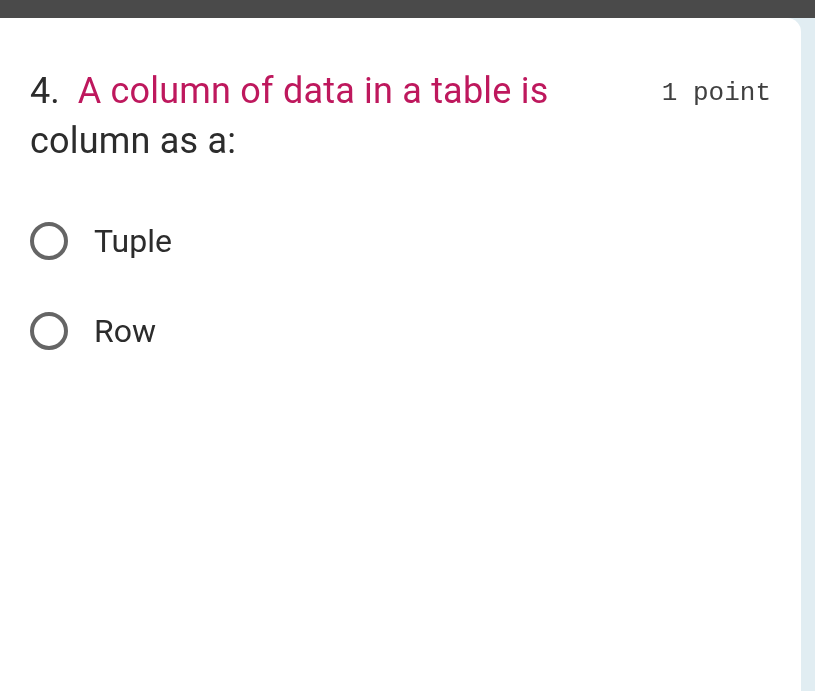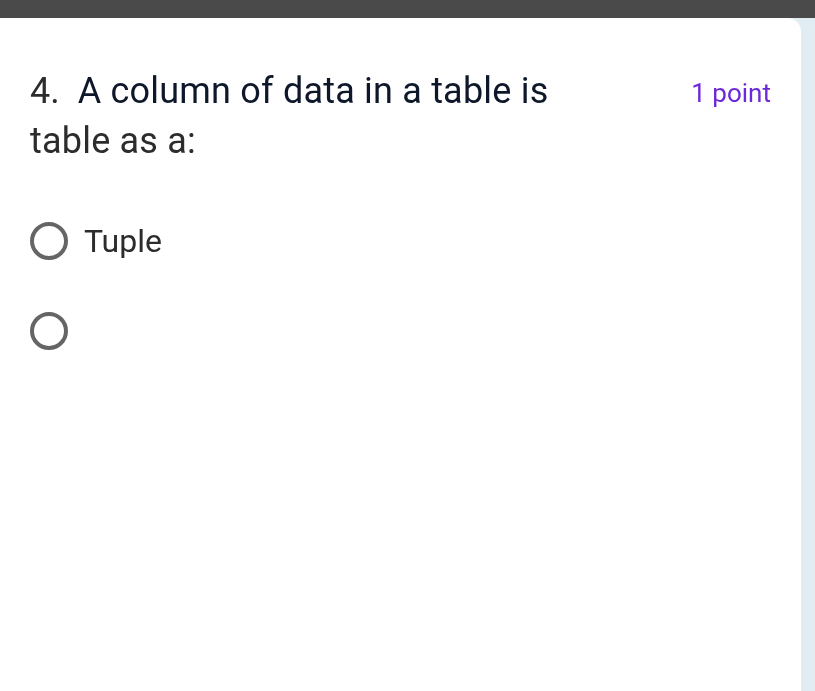--- a/index.html
+++ b/index.html
@@ -42,45 +42,46 @@
       align-items: baseline;
       gap: 18px;
     }
     .question-number {
       font-size: 36px;
       color: #2c2c2c;
       font-weight: 400;
     }
     .question-text {
       font-size: 36px;
-      color: #0f172a;
+      color: #be185d;
       font-weight: 400;
       letter-spacing: 0.2px;
     }
     .points {
       font-size: 26px;
-      color: #6d28d9;
+      color: #404040;
       font-weight: 400;
       white-space: nowrap;
       padding-top: 8px;
+      font-family: Liberation Mono, monospace;
     }
     .question-cont {
       font-size: 36px;
       color: #2c2c2c;
       font-weight: 400;
       letter-spacing: 0.2px;
       margin-top: 6px;
     }
     .options {
       margin-top: 60px;
     }
     .option {
       display: flex;
       align-items: center;
-      gap: 16px;
+      gap: 26px;
       margin-bottom: 52px;
       cursor: pointer;
     }
     .radio {
       width: 38px;
       height: 38px;
       border: 4px solid #656565;
       border-radius: 50%;
       flex-shrink: 0;
     }
@@ -98,24 +99,25 @@
 <div class="card">
   <div class="question-header">
     <div class="question-text-wrap">
       <div class="question-line1">
         <span class="question-number">4.</span>
         <span class="question-text">A column of data in a table is</span>
       </div>
     </div>
     <span class="points">1 point</span>
   </div>
-  <div class="question-cont">table as a:</div>
+  <div class="question-cont">column as a:</div>
 
   <div class="options">
     <div class="option">
       <div class="radio"></div>
       <span class="option-label">Tuple</span>
     </div>
     <div class="option">
       <div class="radio"></div>
+      <span class="option-label">Row</span>
     </div>
   </div>
 </div>
 
 </body></html>

